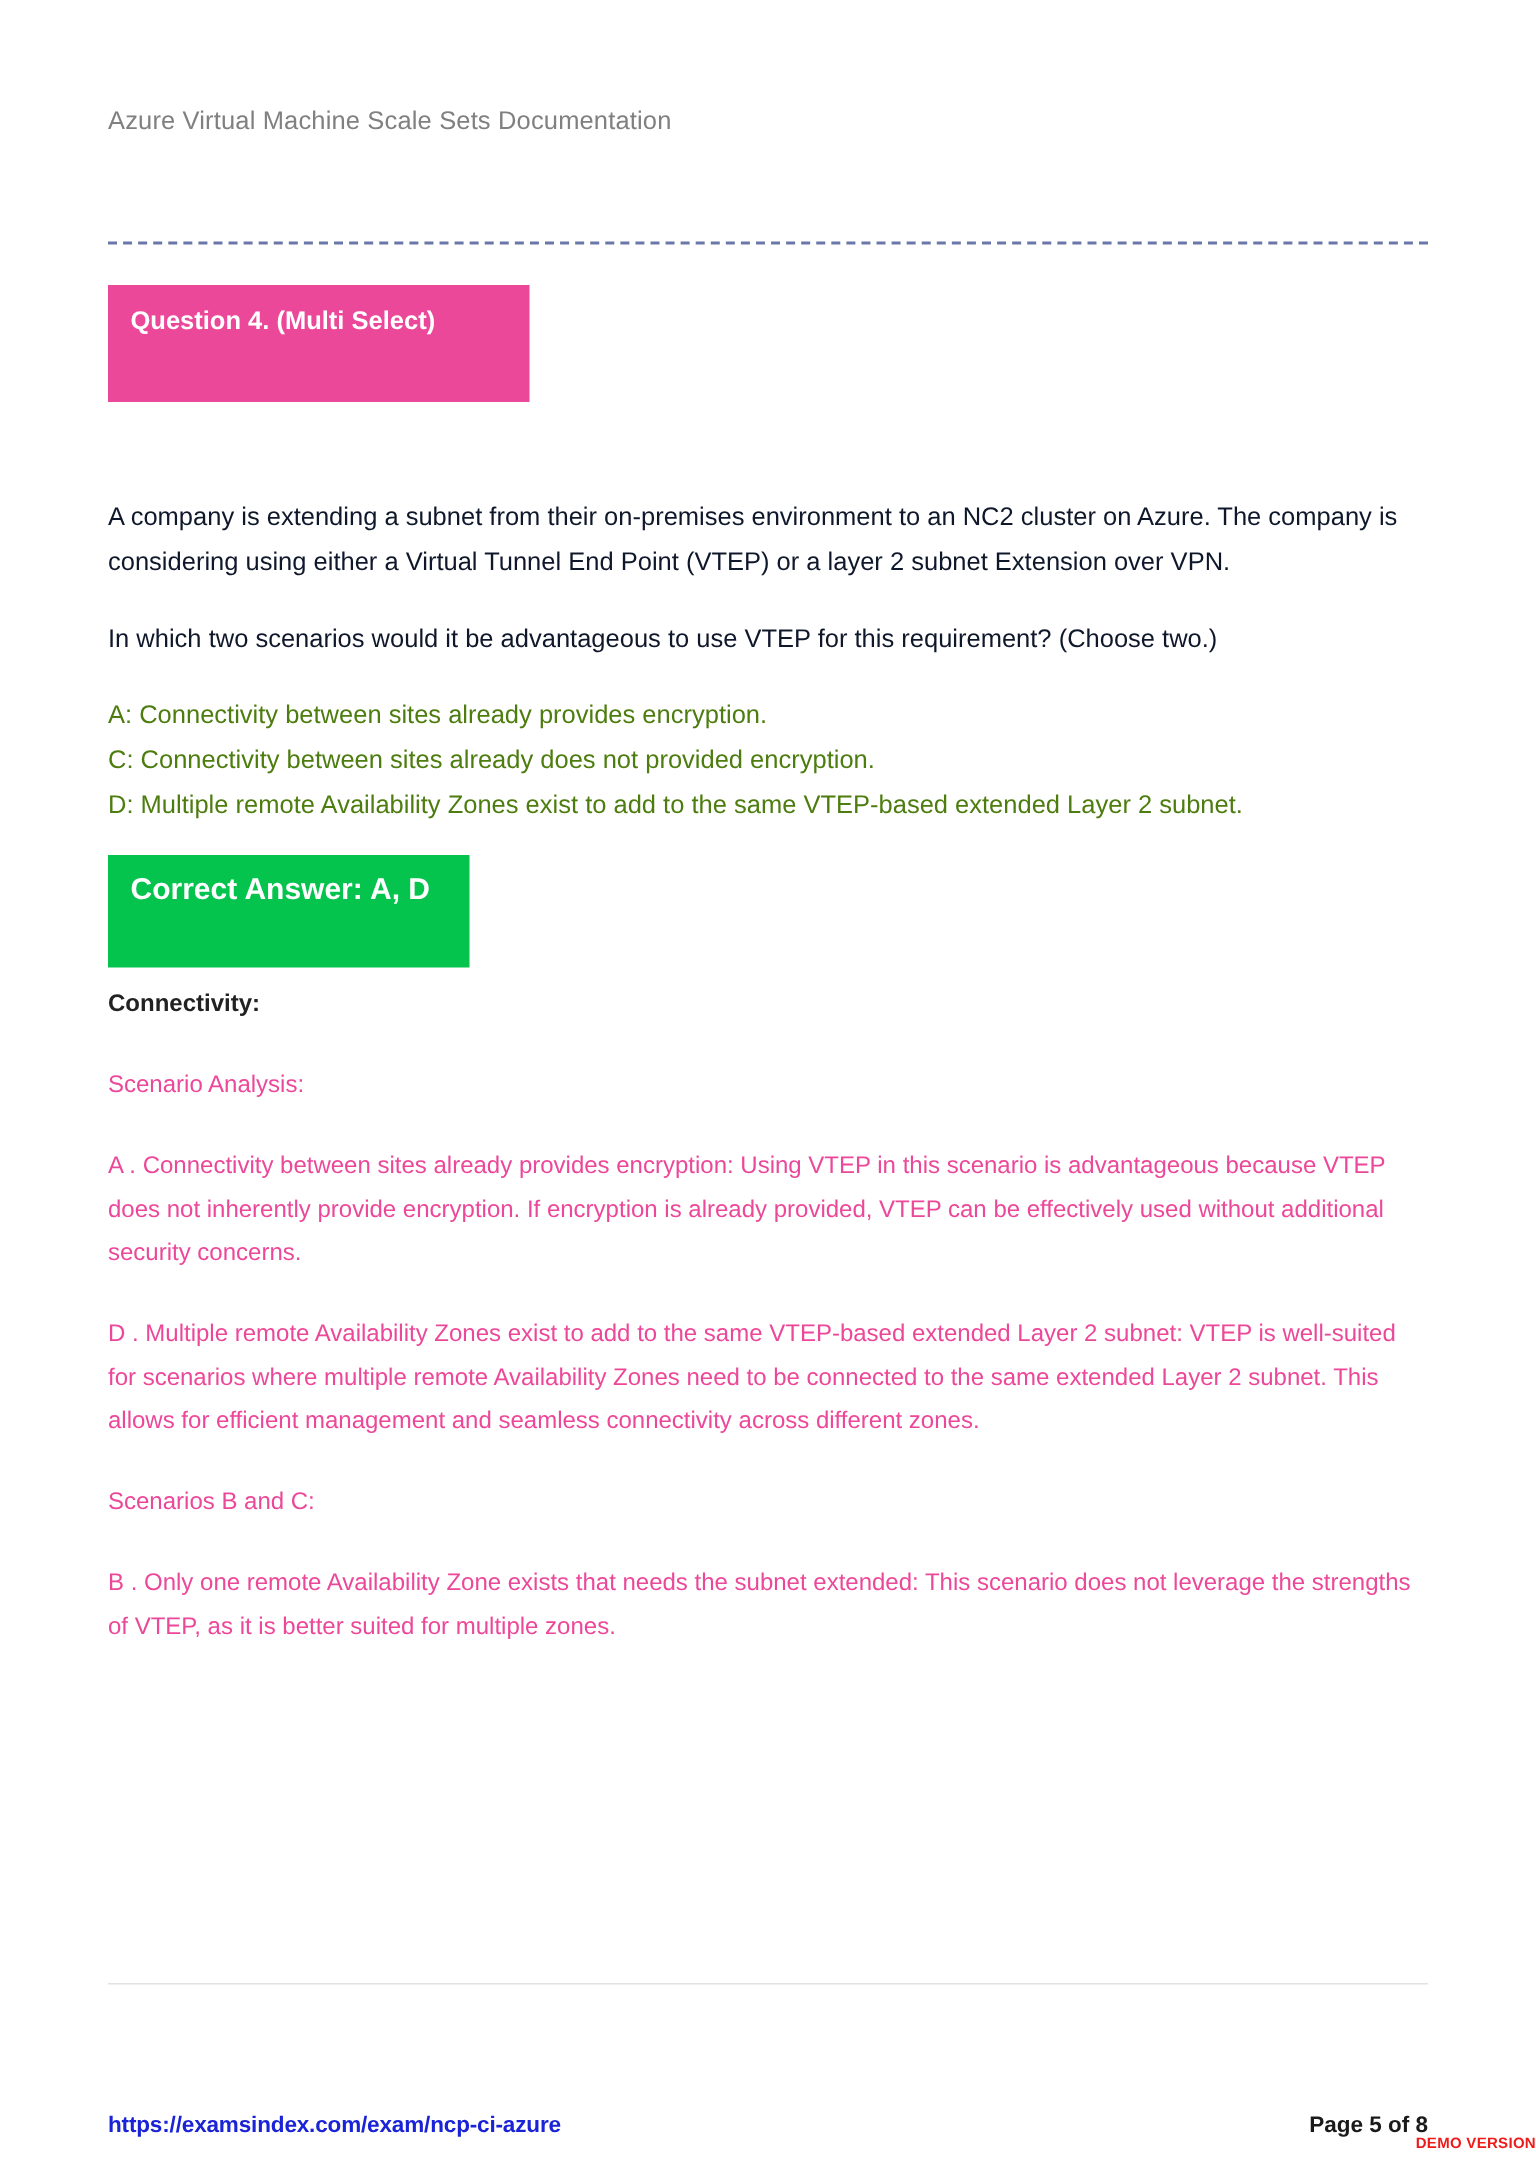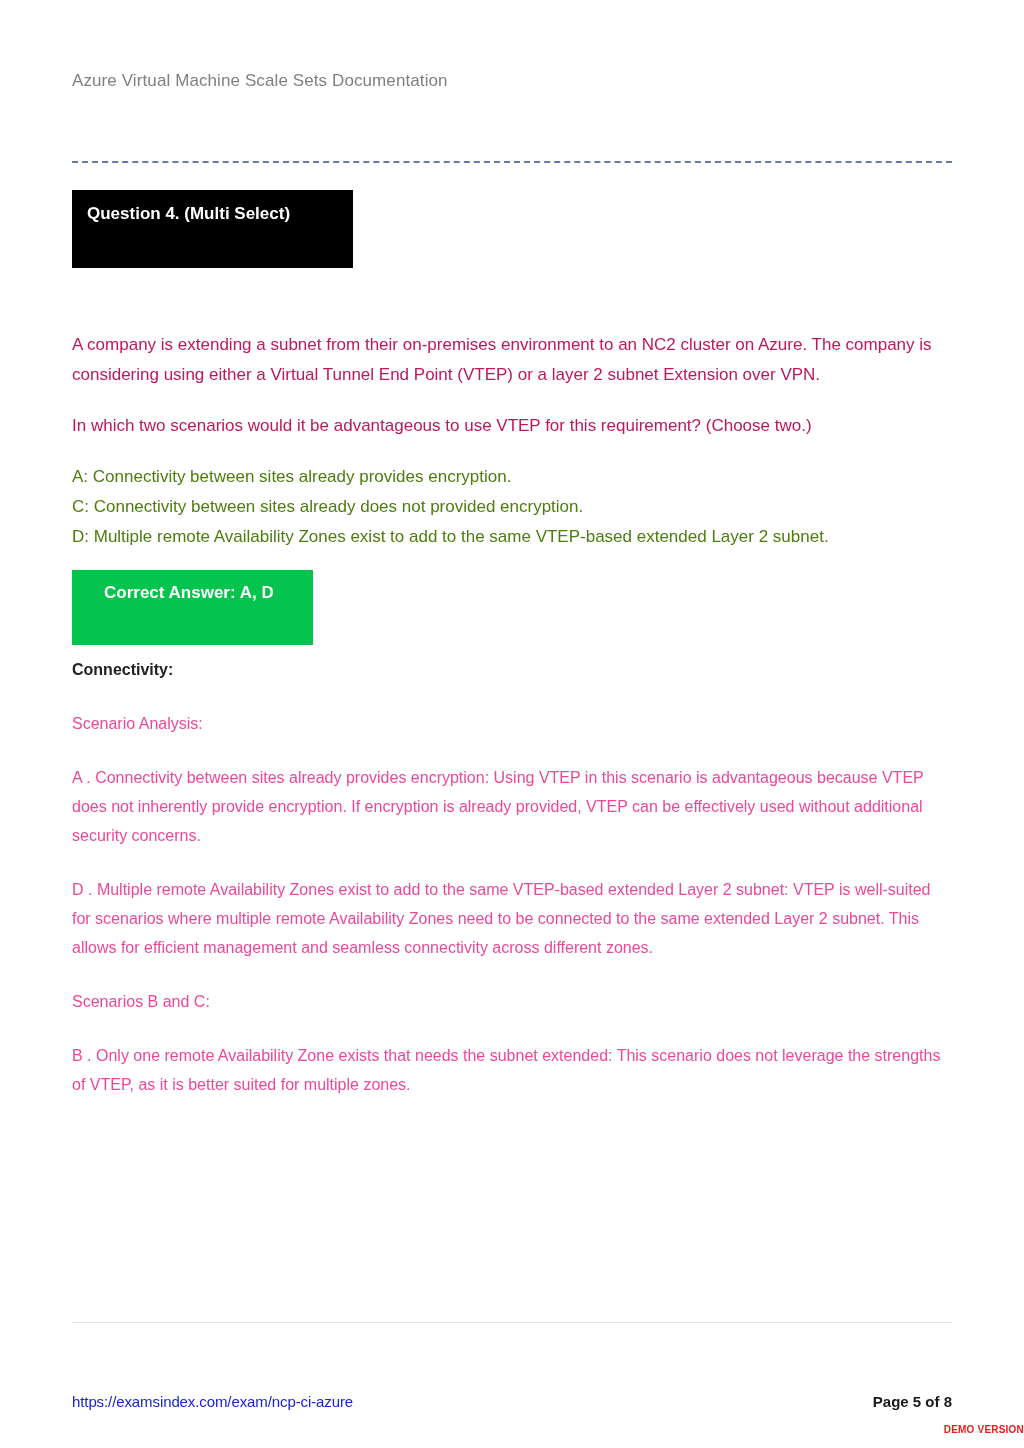--- a/index.html
+++ b/index.html
@@ -45,66 +45,65 @@
     border-top: 2px dashed #6b77a8;
   }
 
   
   .question-badge {
     position: absolute;
     left: 72px;
     top: 190px;
     width: 281px;
     height: 78px;
-    background: #000000;
+    background: #ec4899;
     box-sizing: border-box;
     padding: 13px 0 0 15px;
   }
   .question-badge-label {
     color: #ffffff;
     font-size: 17px;
     font-weight: bold;
     line-height: 22px;
   }
 
   
   .content {
     position: absolute;
     left: 72px;
     top: 330px;
     width: 880px;
   }
   .para {
     font-size: 17px;
     line-height: 30px;
-    color: #be185d;
+    color: #0f172a;
     margin: 0 0 21px 0;
   }
   .options {
     font-size: 17px;
     line-height: 30px;
     color: #4d7c0f;
     margin: 0 0 18px 0;
   }
 
   
   .answer-badge {
     width: 241px;
     height: 75px;
     background: #04c44e;
     box-sizing: border-box;
     padding: 12px 0 0 15px;
     margin: 0 0 12px 0;
   }
   .answer-badge-label {
     color: #ffffff;
-    font-size: 17px;
+    font-size: 20px;
     font-weight: bold;
     line-height: 22px;
-    margin-left: 17px;
   }
 
   
   .explanation-heading {
     font-size: 16px;
     font-weight: bold;
     color: #222222;
     line-height: 26px;
     margin: 0 0 26px 0;
   }
@@ -129,23 +128,24 @@
     left: 72px;
     top: 1393px;
     width: 880px;
     display: flex;
     justify-content: space-between;
     align-items: baseline;
   }
   .footer-link {
     color: #1a23d6;
     font-size: 15px;
-    font-weight: normal;
+    font-weight: bold;
     text-decoration: none;
     letter-spacing: -0.1px;
+    margin-top: 15px;
   }
   .footer-page {
     color: #1a1a1a;
     font-size: 15px;
     font-weight: bold;
   }
   .demo-version {
     position: absolute;
     left: 0;
     top: 1424px;

